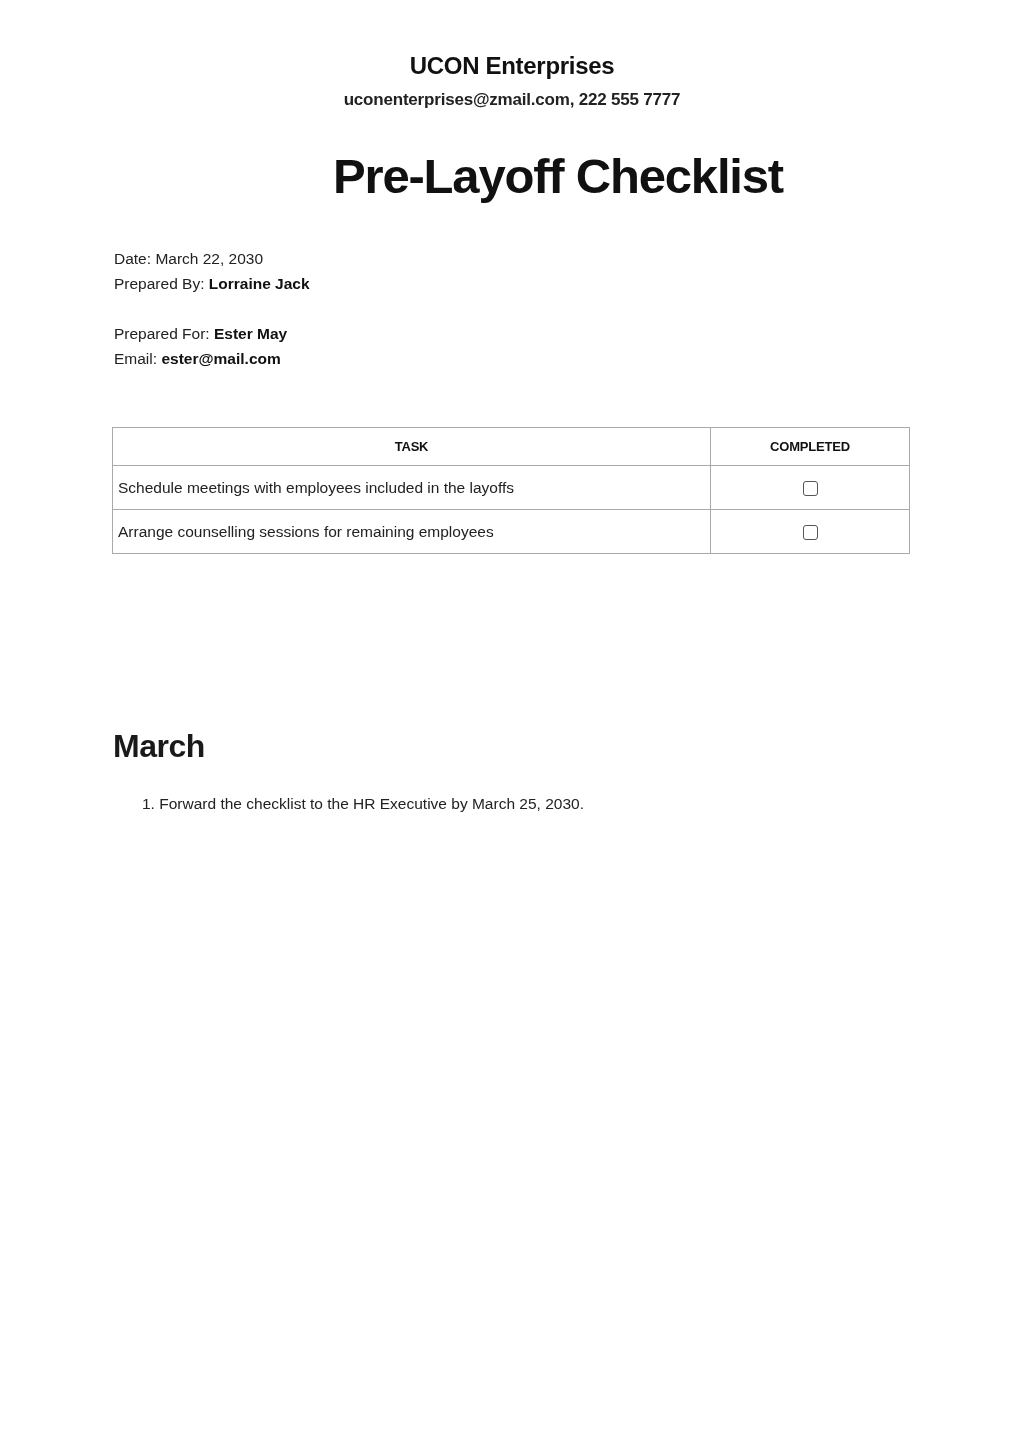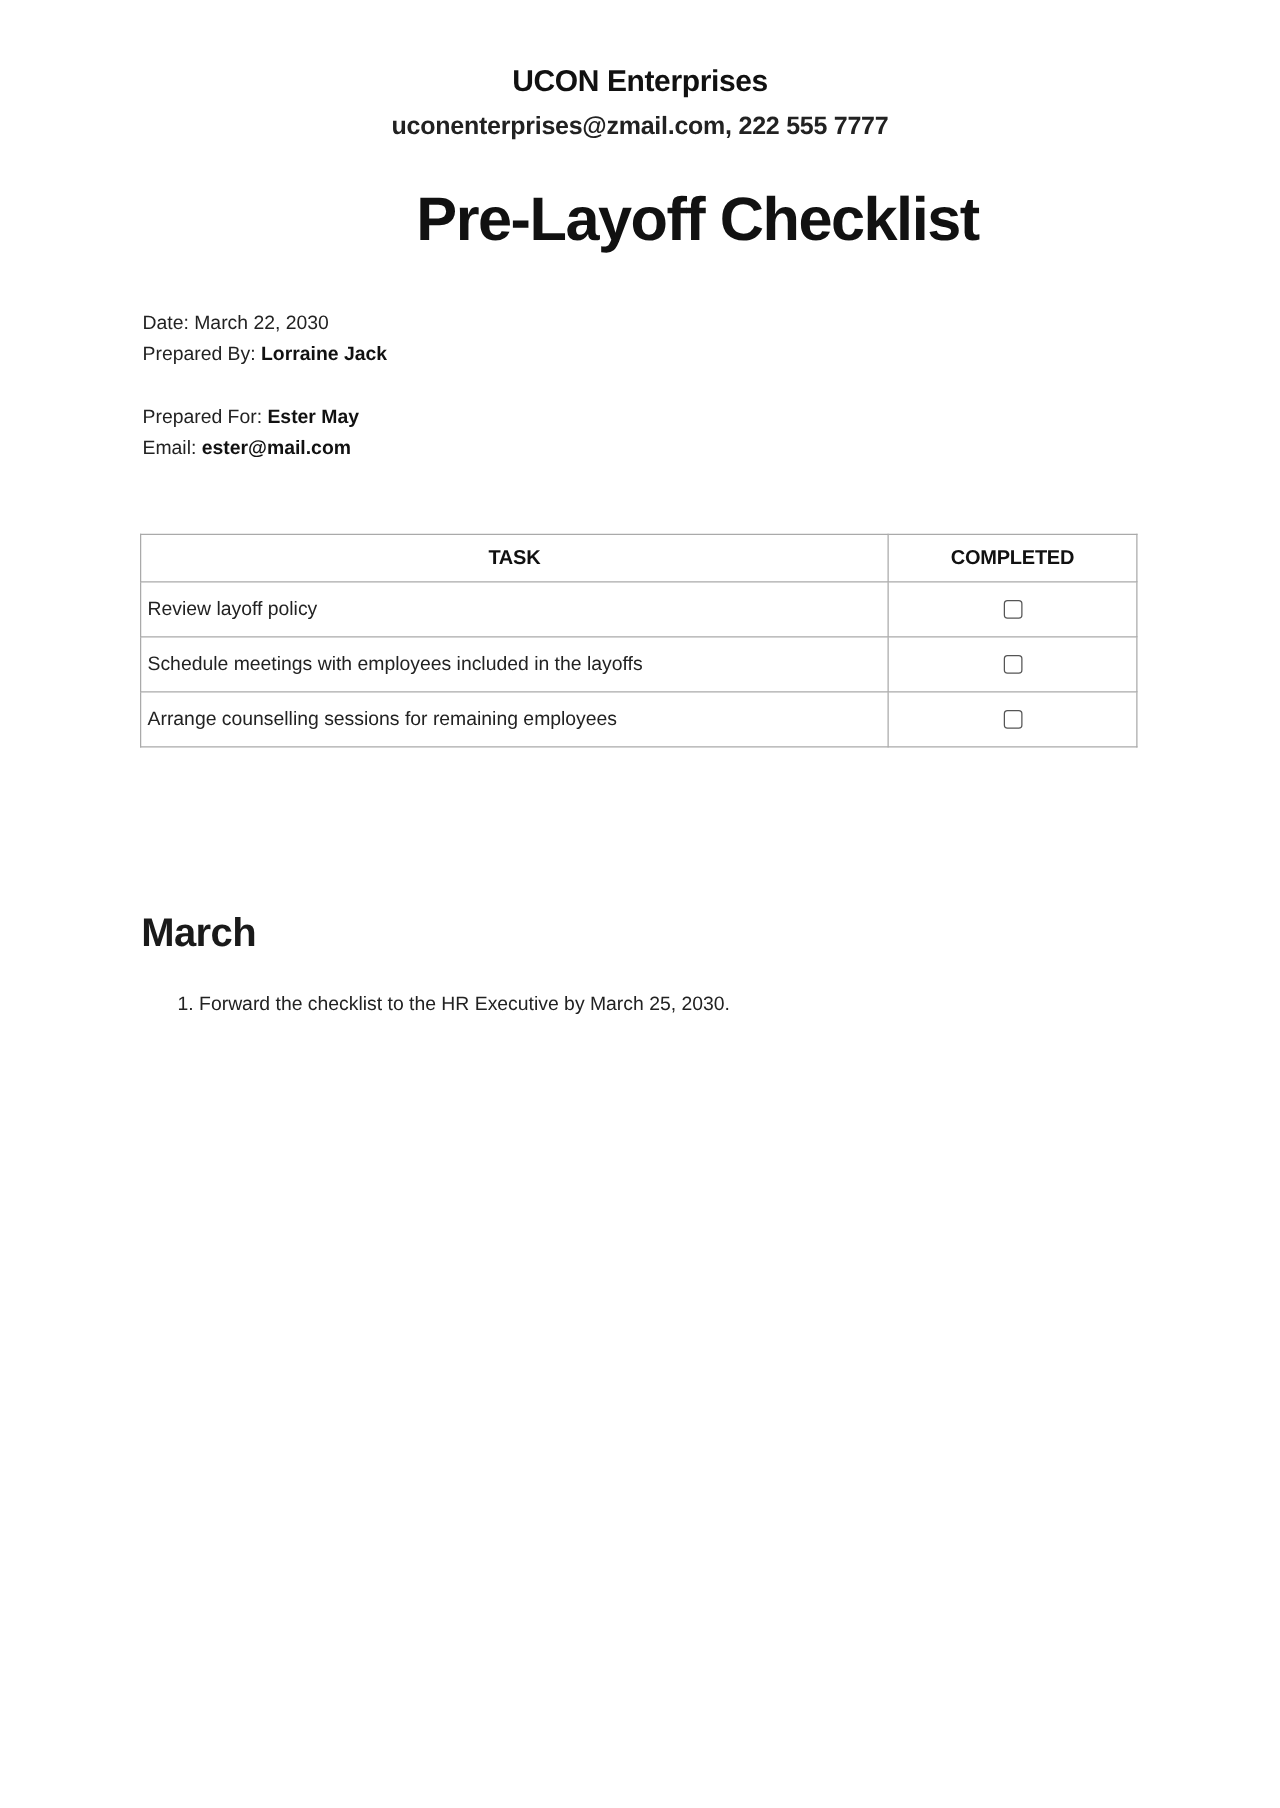--- a/index.html
+++ b/index.html
@@ -1,30 +1,30 @@
 <!DOCTYPE html>
 <html><head>
   <meta charset="utf-8">
   <style>
     html, body { margin: 0; padding: 0; background: #ffffff; }
     body {
       width: 1024px; height: 1446px; position: relative; overflow: hidden;
       font-family: "Liberation Sans", "DejaVu Sans", sans-serif; color: #222;
     }
     .company { position: absolute; top: 52px; left: 0; width: 1024px; text-align: center; font-size: 24px; font-weight: bold; color: #111; letter-spacing: -0.3px; }
-    .contact { position: absolute; top: 90px; left: 0; width: 1024px; text-align: center; font-size: 20px; font-weight: bold; color: #222; letter-spacing: -0.2px; }
+    .contact { position: absolute; top: 90px; left: 0; width: 1024px; text-align: center; font-size: 17px; font-weight: bold; color: #222; letter-spacing: -0.2px; }
     .title { position: absolute; top: 148px; left: 0; width: 1024px; text-align: center; font-size: 49px; font-weight: bold; color: #111; letter-spacing: -1.2px; padding-left: 46px; }
     .meta { position: absolute; left: 114px; font-size: 15.5px; color: #222; }
     .meta b { font-weight: bold; color: #111; }
     table.checklist {
       position: absolute; top: 427px; left: 112px; width: 798px;
       border-collapse: collapse; font-size: 15.5px; color: #222;
     }
     table.checklist th, table.checklist td { border: 1px solid #aaaaaa; }
-    table.checklist th { height: 35px; font-weight: bold; color: #111; text-align: center; font-size: 16px; letter-spacing: -0.2px; }
+    table.checklist th { height: 35px; font-weight: bold; color: #111; text-align: center; font-size: 13px; letter-spacing: -0.2px; }
     table.checklist td { height: 43px; padding: 0 0 0 5px; }
     table.checklist td.chk { text-align: center; padding: 0; }
     .th-task { width: 595px; }
     .checkbox {
       display: inline-block; width: 13px; height: 13px; border: 1px solid #555;
       border-radius: 3px; background: #fff; vertical-align: middle; cursor: pointer;
     }
     .notes-h { position: absolute; top: 728px; left: 113px; font-size: 32px; font-weight: bold; color: #1a1a1a; letter-spacing: -0.5px; }
     .notes-list { position: absolute; top: 776px; left: 124px; margin: 18px; padding: 0; list-style: none; font-size: 15.5px; color: #222; }
     .notes-list li { line-height: 20px; }
@@ -56,24 +56,20 @@
 
 <table class="checklist">
   <thead>
     <tr>
       <th class="th-task">TASK</th>
       <th>COMPLETED</th>
     </tr>
   </thead>
   <tbody>
     <tr>
-      <td>Review layoff policy</td>
-      <td class="chk"><span class="checkbox"></span></td>
-    </tr>
-    <tr>
       <td>Schedule meetings with employees included in the layoffs</td>
       <td class="chk"><span class="checkbox"></span></td>
     </tr>
     <tr>
       <td>Arrange counselling sessions for remaining employees</td>
       <td class="chk"><span class="checkbox"></span></td>
     </tr>
   </tbody>
 </table>
 

